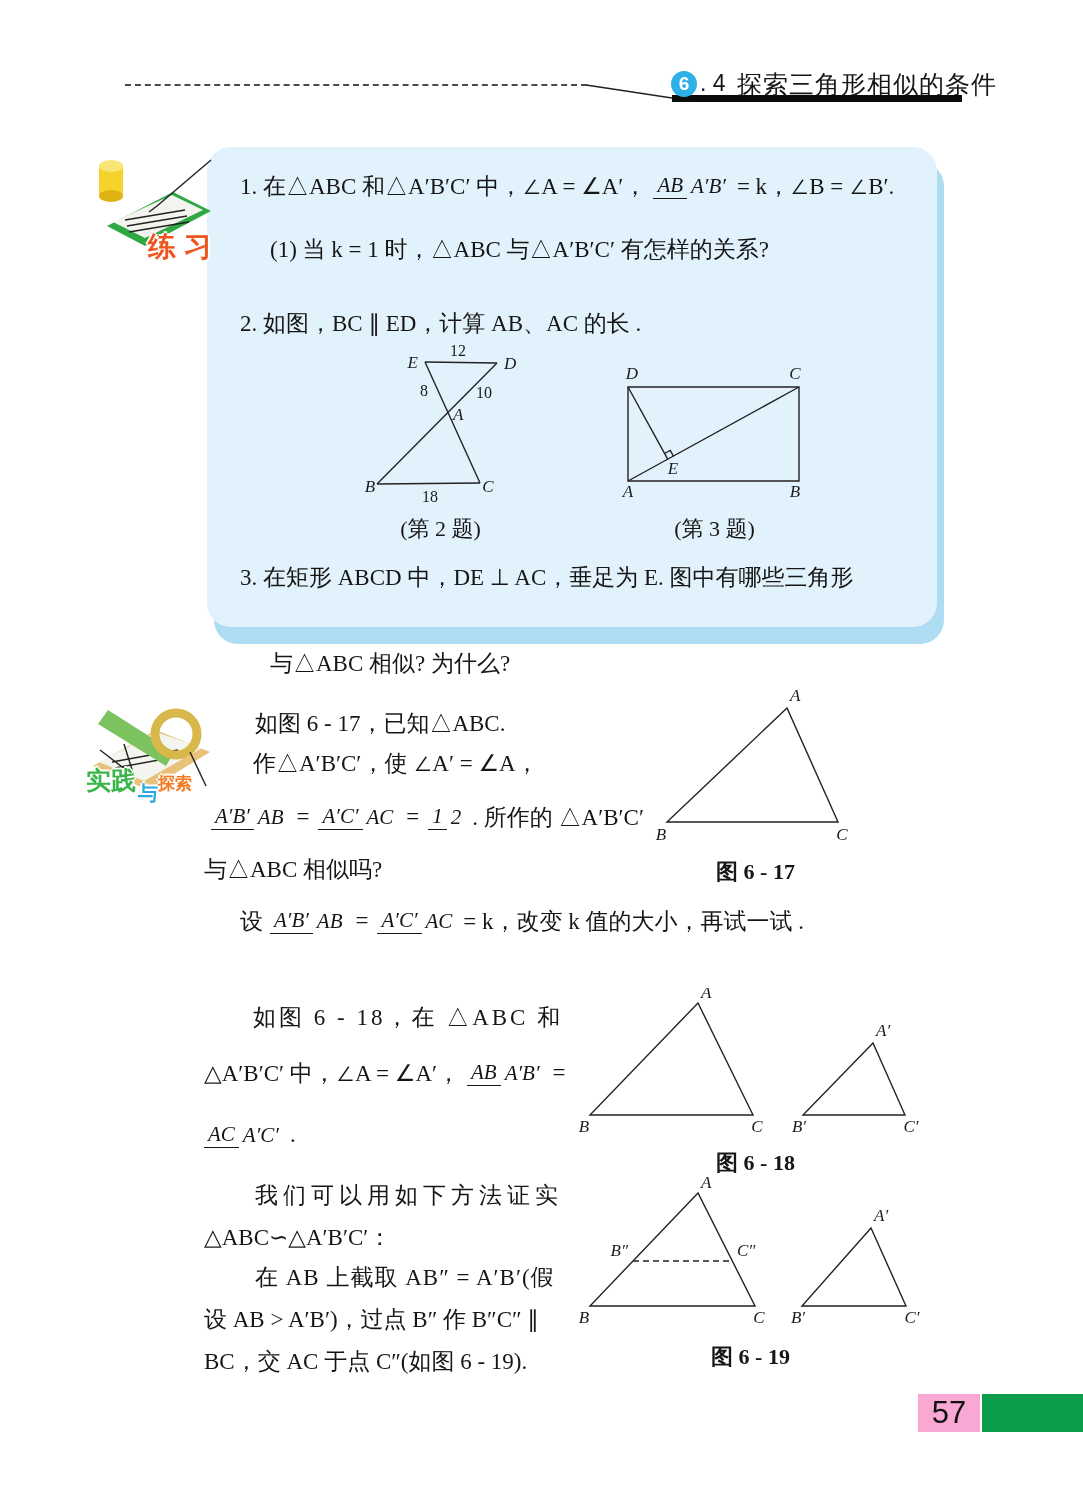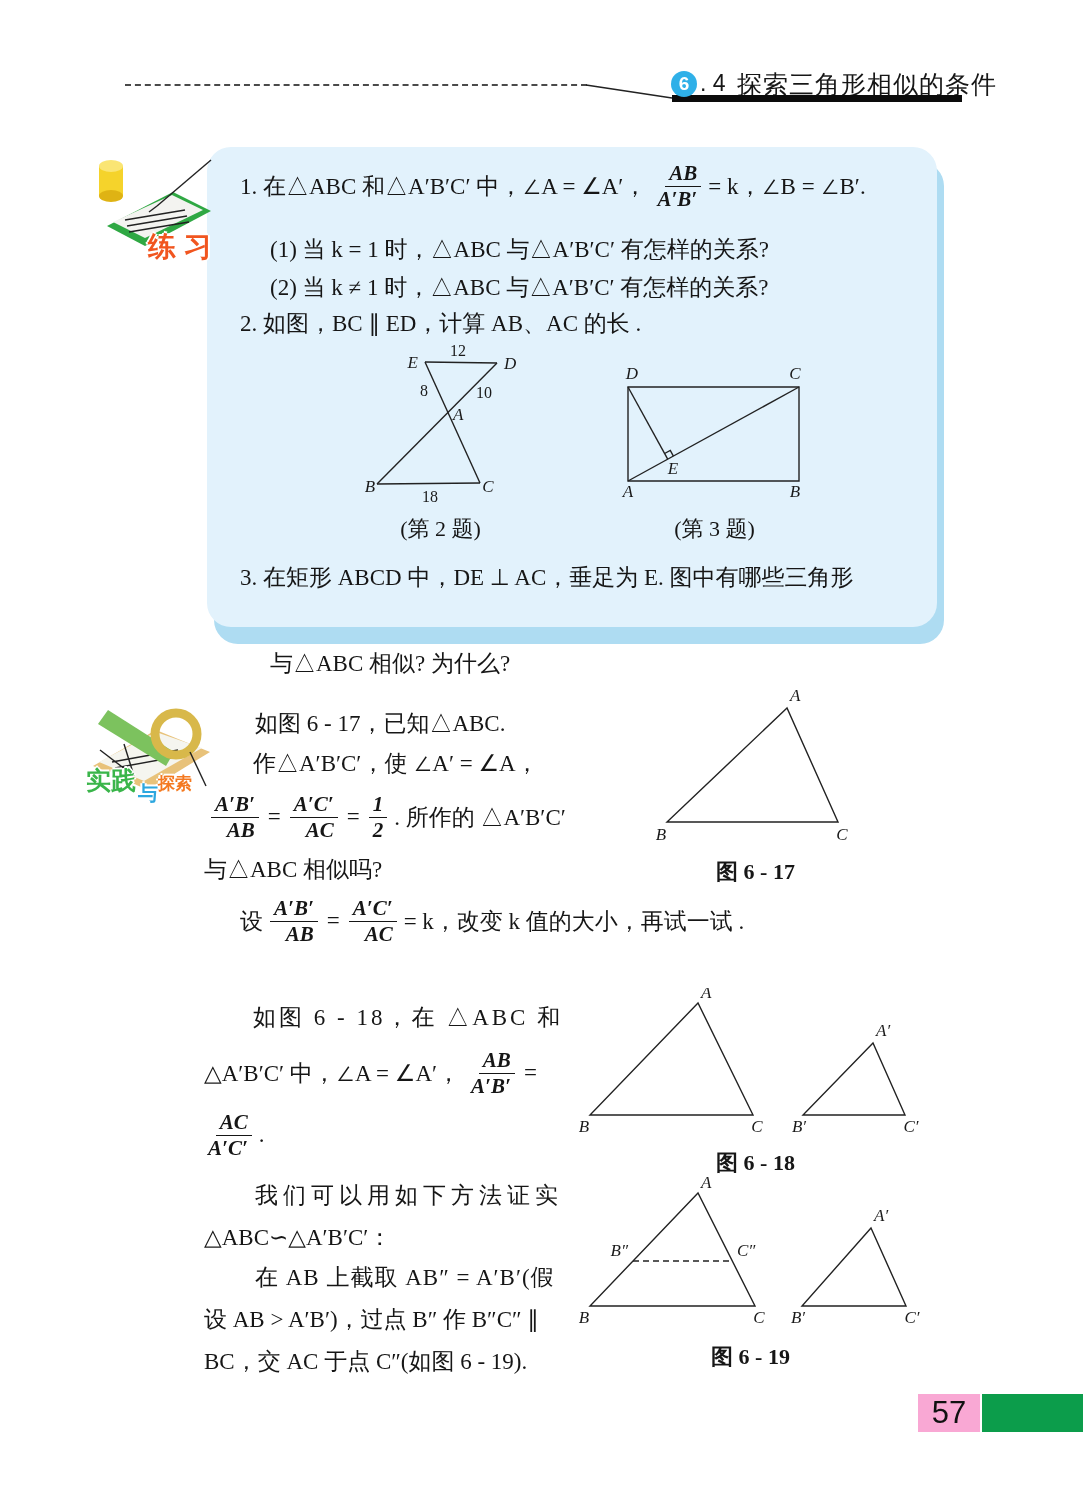--- a/index.html
+++ b/index.html
@@ -1,22 +1,22 @@
 <!DOCTYPE html>
 <html><head>
 <meta charset="utf-8">
 <style>
   html,body{margin:0;padding:0;background:#ffffff;}
   .page{position:relative;width:1083px;height:1508px;background:#ffffff;overflow:hidden;
         font-family:"Liberation Serif",serif;color:#161616;}
   .abs{position:absolute;}
   .txt{position:absolute;font-size:23px;color:#161616;white-space:nowrap;}
   .mathline{display:flex;align-items:center;}
-  .frac{display:inline-flex;flex-direction:column;align-items:flex-end;font-style:italic;
-        font-size:21px;line-height:1.15;margin:0 7px;font-weight:bold;}
+  .frac{display:inline-flex;flex-direction:row;align-items:center;font-style:italic;
+        font-size:21px;line-height:1.15;margin:0 7px;}
   .frac .num{border-bottom:1.6px solid #161616;padding:0 4px;}
   .frac .den{padding:0 4px;}
   .eq{margin:0 2px;}
   .cap{position:absolute;font-size:22px;text-align:center;color:#161616;white-space:nowrap;}
   .capbold{font-weight:bold;}
   
   .dash-line{position:absolute;left:125px;top:84px;width:462px;border-top:2px dashed #4a4a4a;}
   .hdr-circle{position:absolute;left:671px;top:71px;width:26px;height:26px;border-radius:50%;
               background:#2fb0e8;color:#ffffff;font-family:"Liberation Sans",sans-serif;
               font-size:19px;font-weight:bold;display:flex;align-items:center;justify-content:center;z-index:3;}
@@ -72,21 +72,20 @@
 
   <div class="txt mathline" style="left:240px;top:158px;height:56px;">
     <span>1. 在△ABC 和△A′B′C′ 中，∠A = ∠A′，</span>
     <span class="frac">
       <span class="num">AB</span>
       <span class="den">A′B′</span>
     </span>
     <span>= k，∠B = ∠B′.</span>
   </div>
   <div class="txt" style="left:270px;top:234px;">(1) 当 k = 1 时，△ABC 与△A′B′C′ 有怎样的关系?</div>
-  <div class="txt" style="left:270px;top:272px;">(2) 当 k ≠ 1 时，△ABC 与△A′B′C′ 有怎样的关系?</div>
 
   <div class="txt" style="left:240px;top:308px;">2. 如图，BC ∥ ED，计算 AB、AC 的长 .</div>
 
   <svg class="abs" style="left:350px;top:344px;" width="180" height="162">
     <line x1="75" y1="18" x2="147" y2="19"></line>
     <line x1="75" y1="18" x2="130" y2="139"></line>
     <line x1="147" y1="19" x2="27" y2="140"></line>
     <line x1="27" y1="140" x2="130" y2="139"></line>
     <text class="fig-label" x="68" y="24" text-anchor="end">E</text>
     <text class="fig-num" x="108" y="12" text-anchor="middle">12</text>

